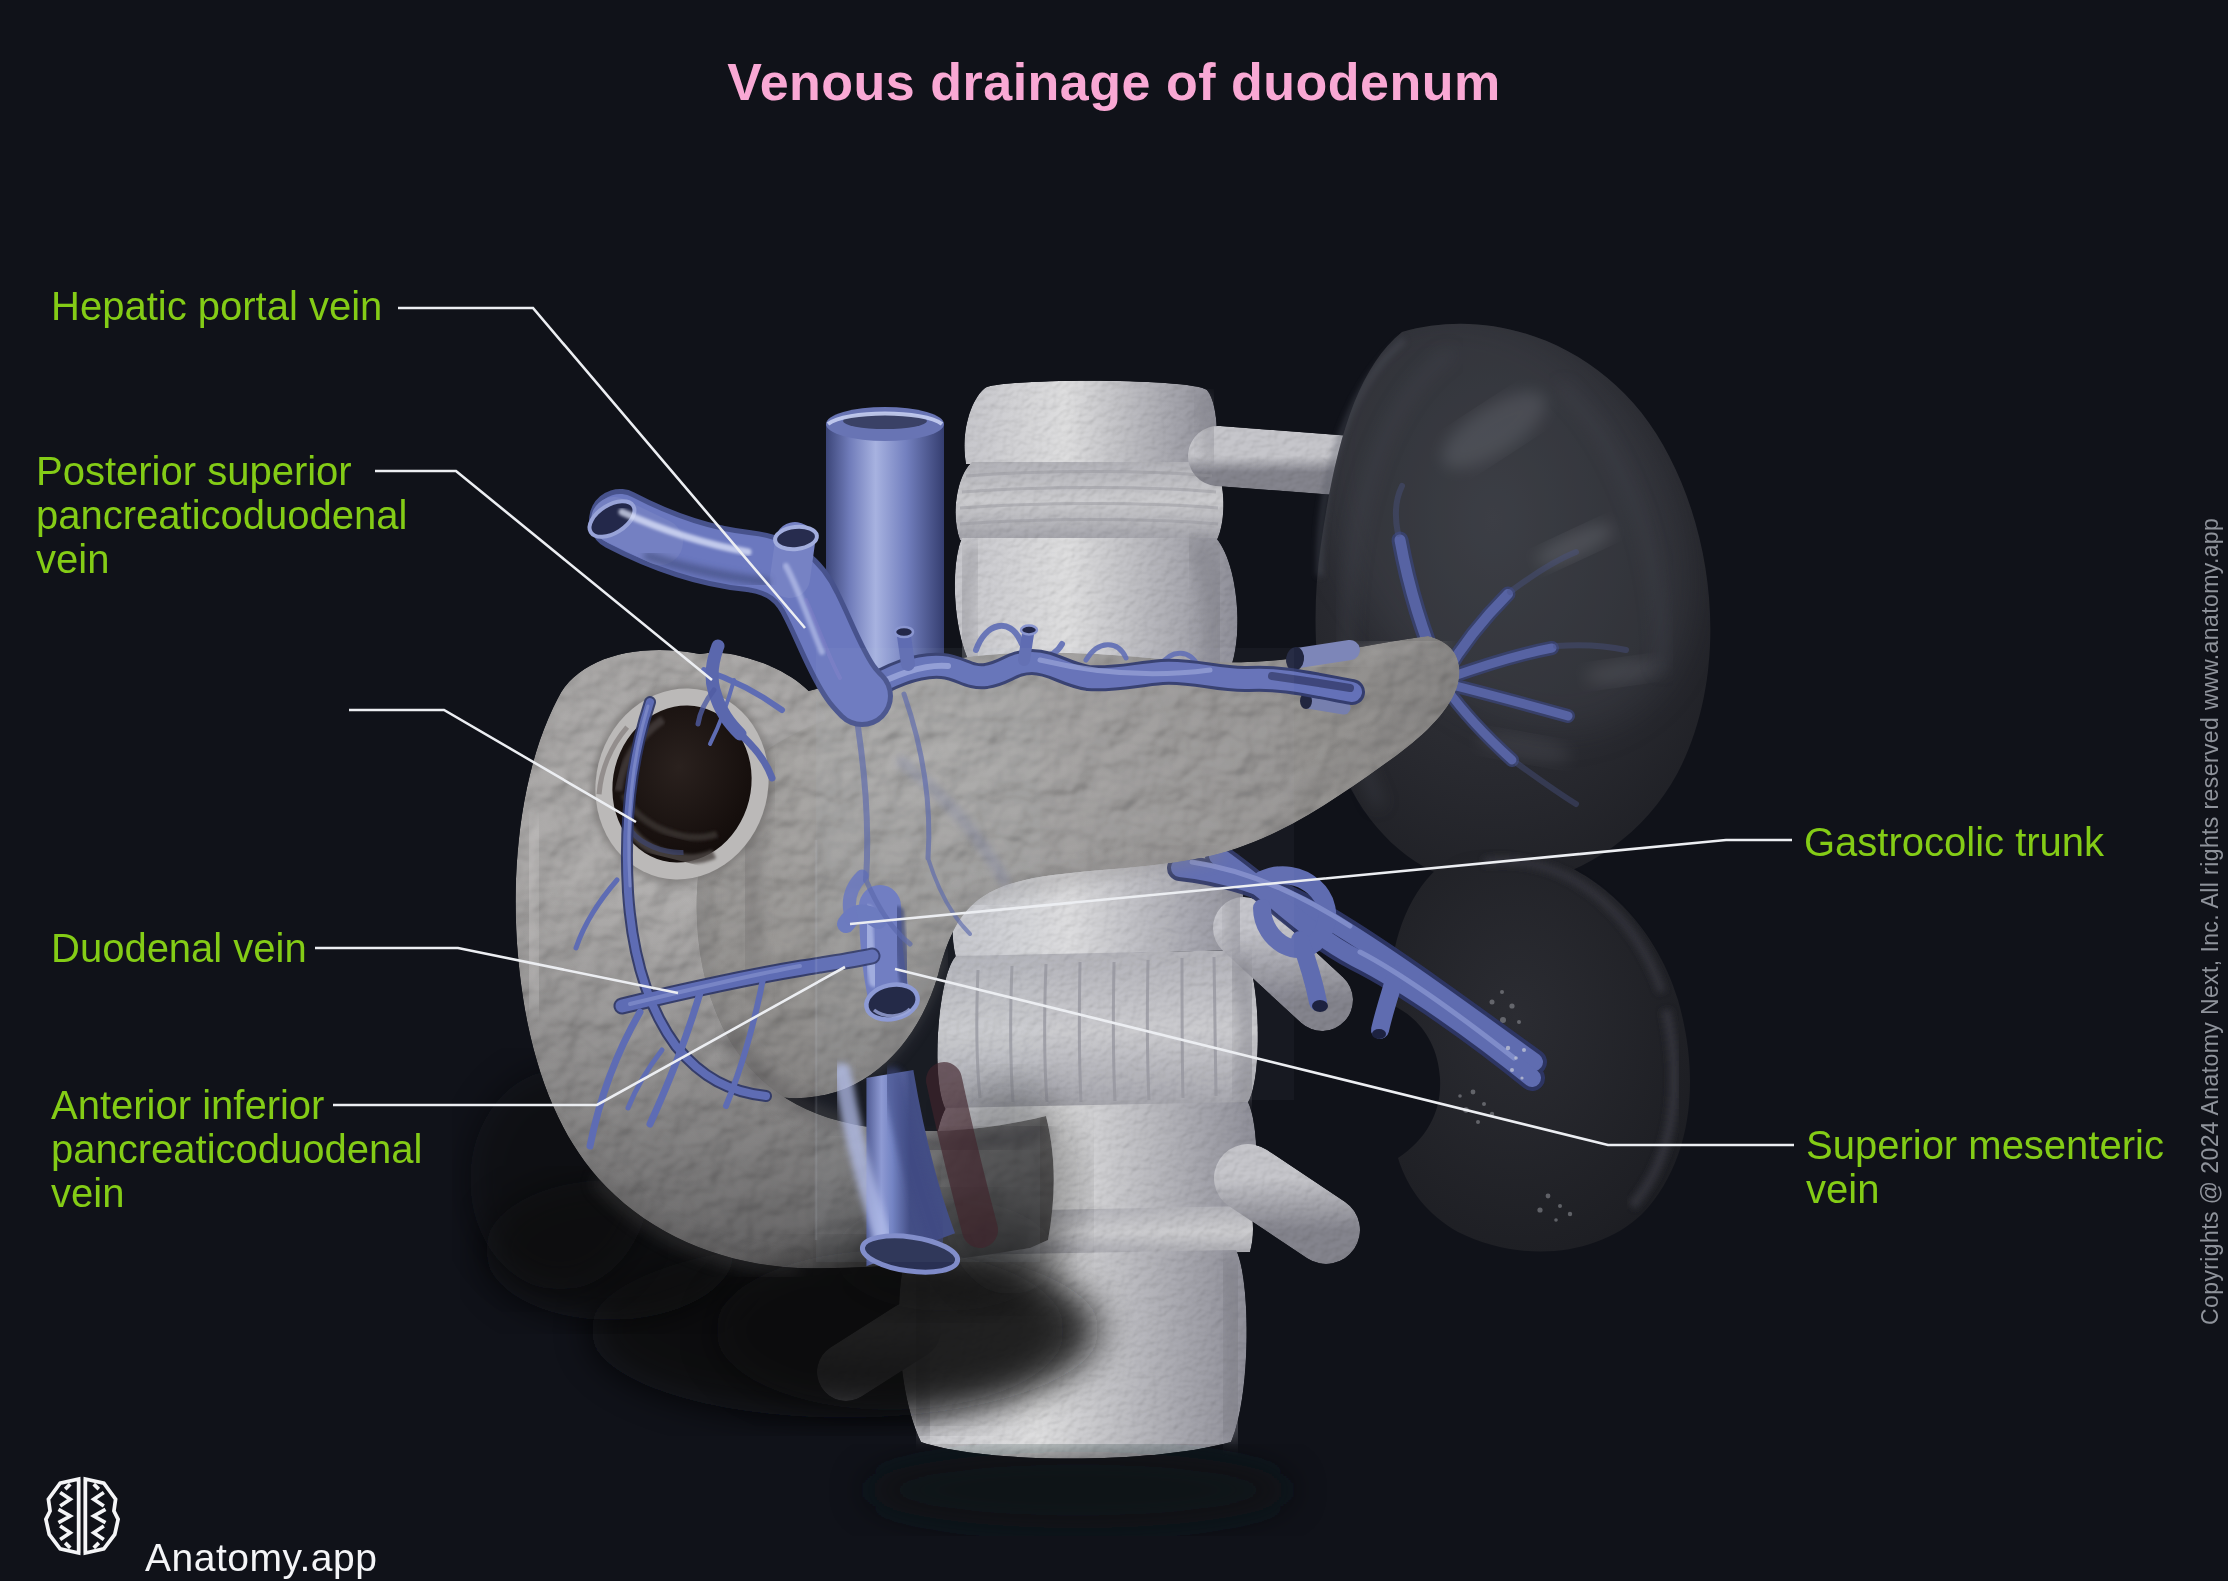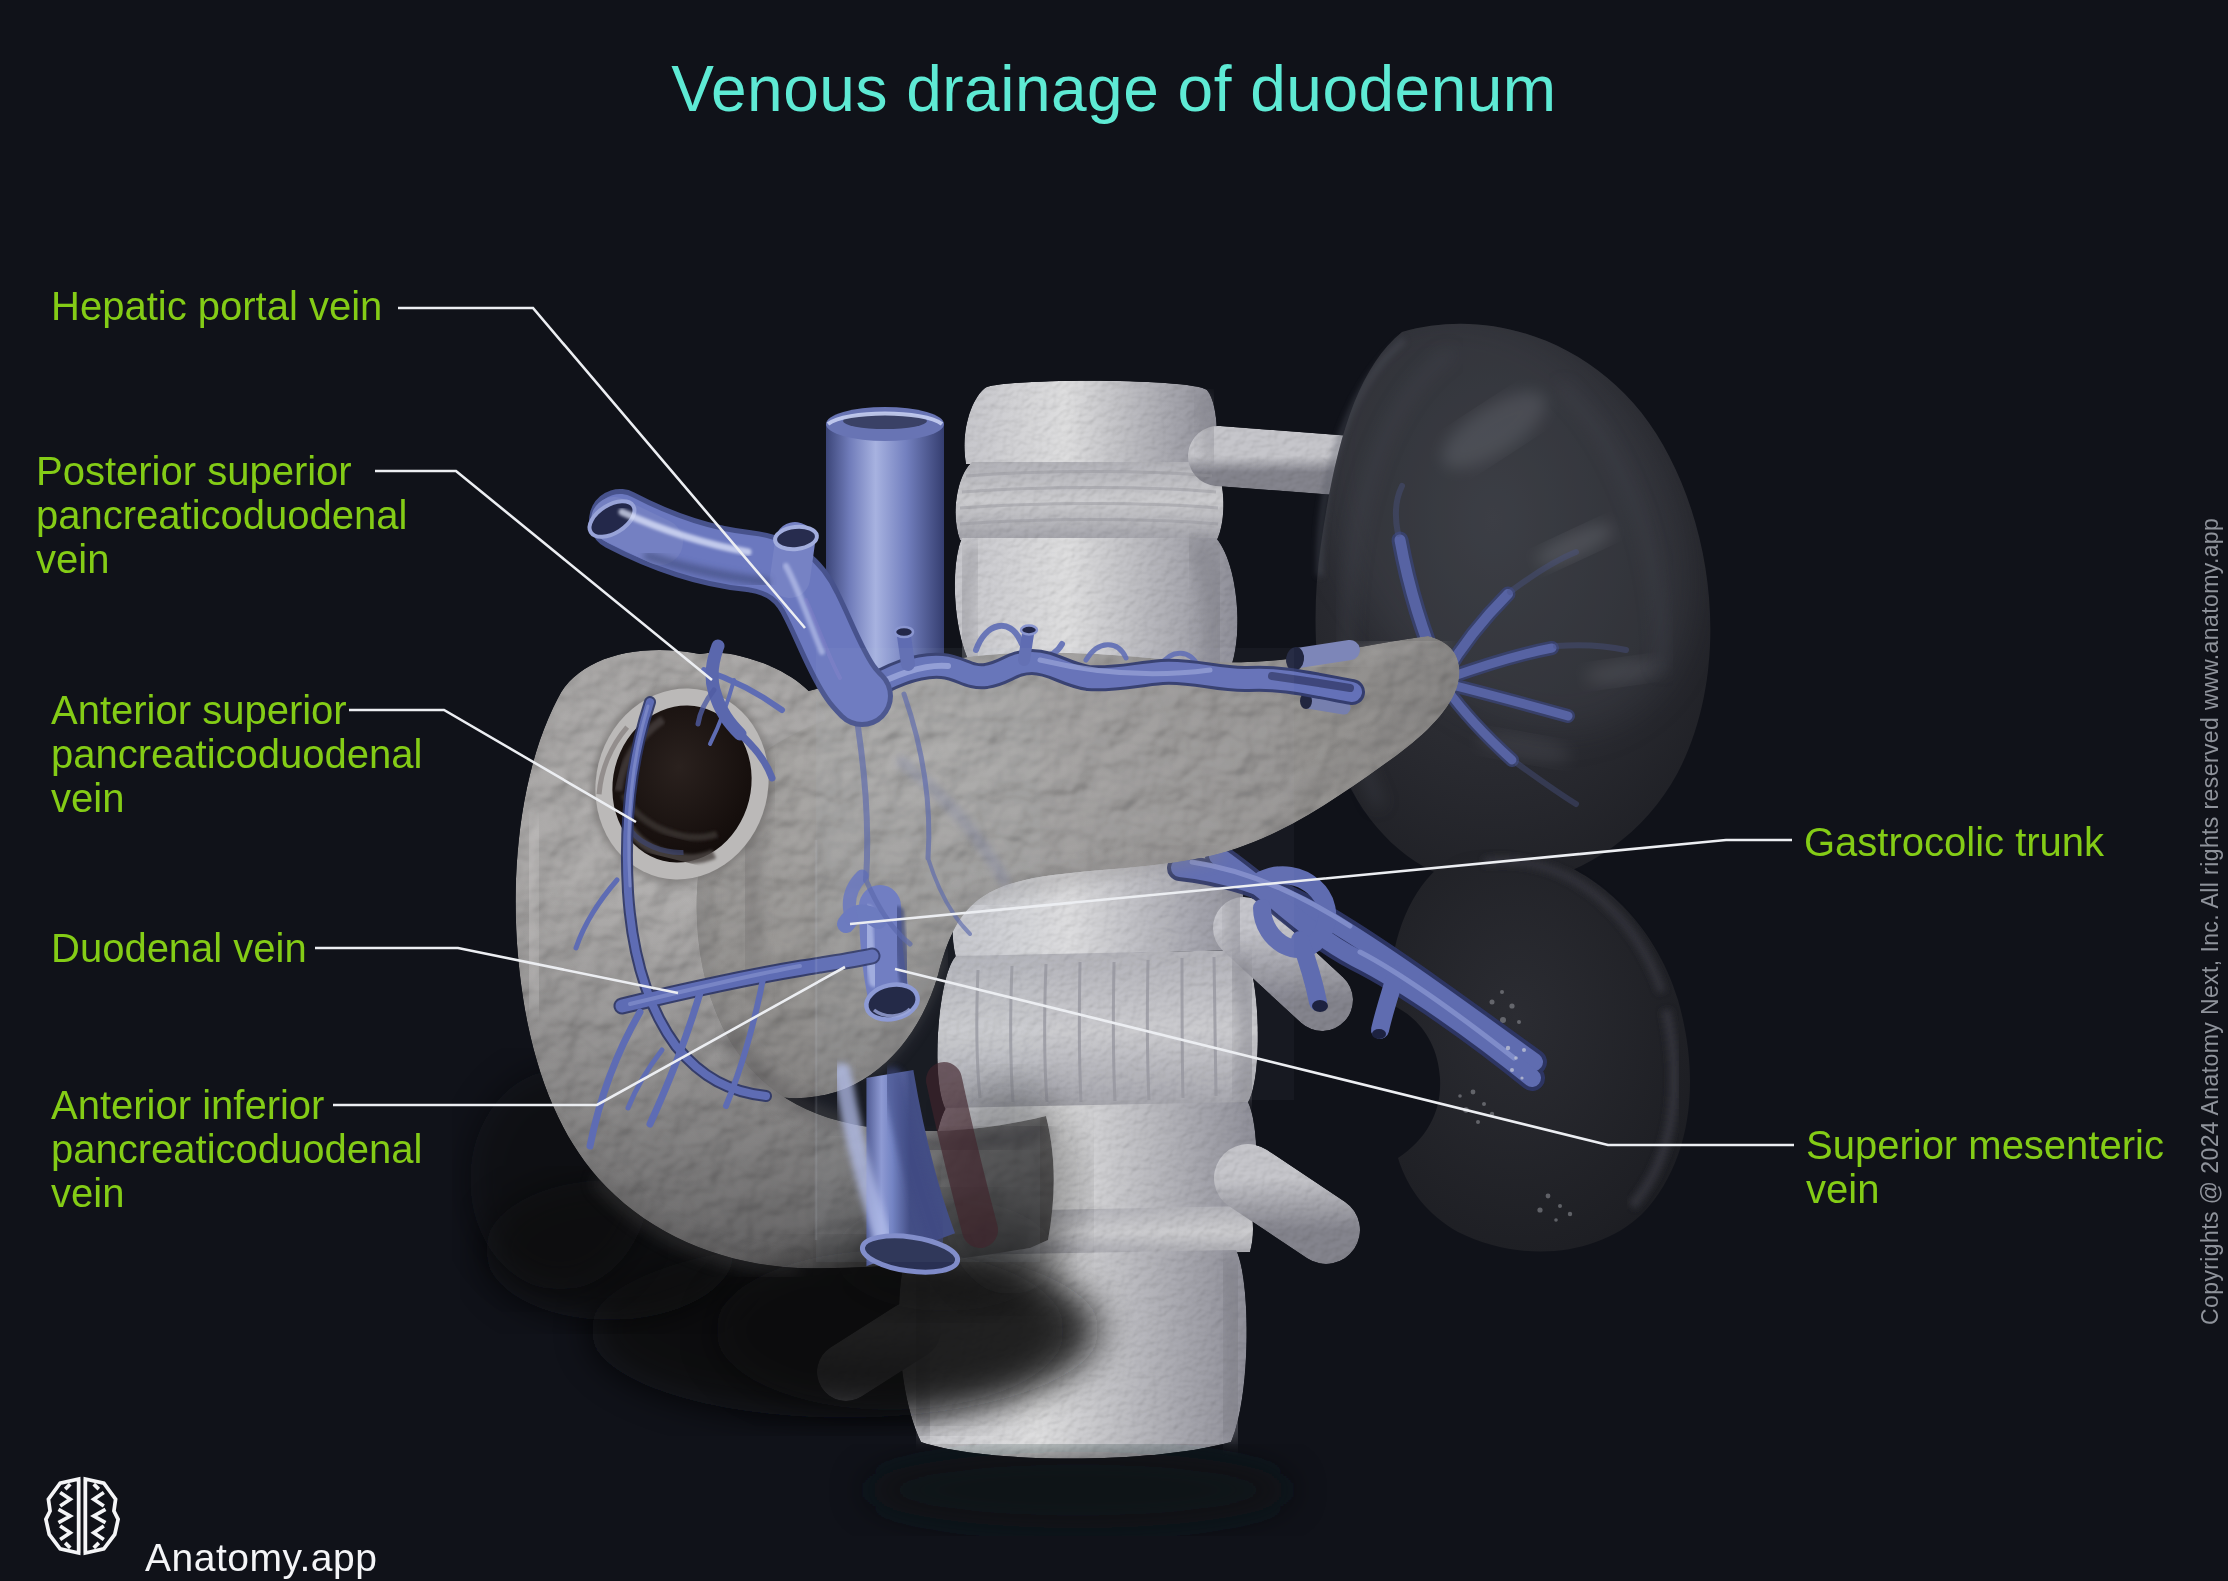--- a/index.html
+++ b/index.html
@@ -1,20 +1,20 @@
 <!DOCTYPE html>
 <html><head>
 <meta charset="utf-8">
 <style>
   html,body{margin:0;padding:0;background:#101219;}
   #stage{position:relative;width:2228px;height:1581px;background:#101219;overflow:hidden;
          font-family:"Liberation Sans",sans-serif;}
   #art{position:absolute;left:0;top:0;width:2228px;height:1581px;}
-  .title{position:absolute;left:0;right:0;top:52px;text-align:center;color:#5eead4;
-         font-size:64px;font-weight:normal;letter-spacing:0.5px;}
+  .title{position:absolute;left:0;right:0;top:52px;text-align:center;color:#f9a8d4;
+         font-size:52px;font-weight:bold;letter-spacing:0.5px;}
   .label{position:absolute;color:#84cc16;font-size:40px;line-height:44px;font-weight:400;}
   #lbl-hepatic{left:51px;top:284px;width:420px;}
   #lbl-postsup{left:36px;top:449px;width:440px;}
   #lbl-antsup{left:51px;top:688px;width:440px;}
   #lbl-duodenal{left:51px;top:926px;width:420px;}
   #lbl-antinf{left:51px;top:1083px;width:440px;}
   #lbl-gastro{left:1804px;top:820px;width:430px;}
   #lbl-smv{left:1806px;top:1123px;width:430px;}
   .footer-brand{position:absolute;left:145px;top:1536px;color:#f4f5f7;font-size:39px;
                 font-weight:400;letter-spacing:0.5px;}
@@ -453,21 +453,20 @@
     <path d="M 333,1105 L 597,1105 L 845,967"></path>
     <path d="M 1792,840 L 1726,840 L 850,924"></path>
     <path d="M 1794,1145 L 1608,1145 L 895,969"></path>
   </g>
 </svg>
 
 <div class="title">Venous drainage of duodenum</div>
 
 <div class="label" id="lbl-hepatic">Hepatic portal vein</div>
 <div class="label" id="lbl-postsup">Posterior superior pancreaticoduodenal vein</div>
-<div class="label" id="lbl-antsup">Anterior superior pancreaticoduodenal vein</div>
 <div class="label" id="lbl-antinf">Anterior inferior pancreaticoduodenal vein</div>
 <div class="label" id="lbl-duodenal">Duodenal vein</div>
 <div class="label" id="lbl-gastro">Gastrocolic trunk</div>
 <div class="label" id="lbl-smv">Superior mesenteric vein</div>
 
 <svg id="logo" width="84" height="88" viewBox="0 0 100 104">
   <g fill="none" stroke="#f4f5f7" stroke-width="4.4" stroke-linejoin="miter">
     <path d="M 46,8 L 24,13 L 10,32 L 12,46 L 7,56 L 11,74 L 24,91 L 46,96 L 46,8 Z"></path>
     <path d="M 46,8 L 46,96" stroke-width="3.6"></path>
     <path d="M 24,24 L 36,32 L 24,40"></path>

